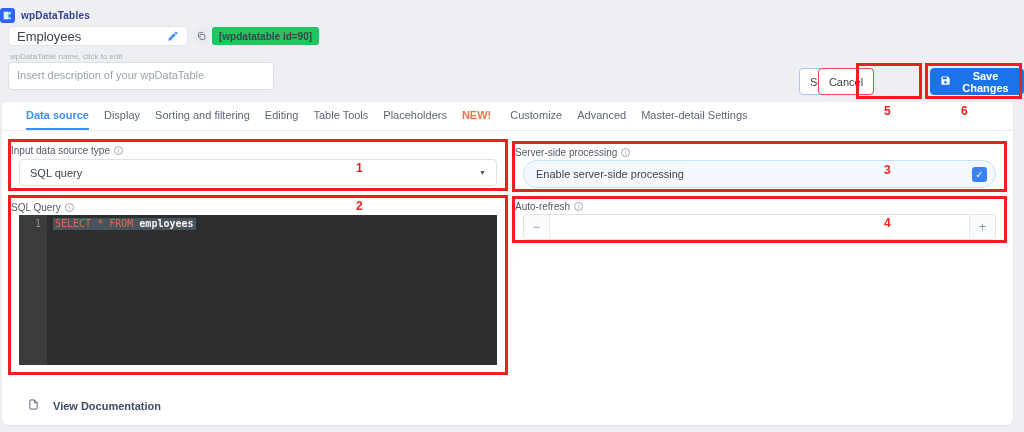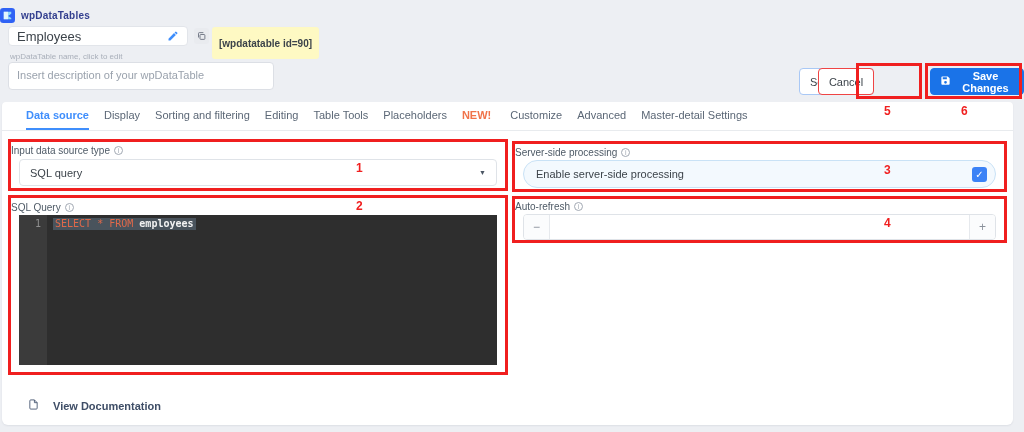--- a/index.html
+++ b/index.html
@@ -13,21 +13,21 @@
   .brand-name { font-size:10px; font-weight:bold; color:#333f8f; letter-spacing:.2px; }
 
   .title-box { position:absolute; left:8px; top:26px; width:180px; height:20px;
     background:#fff; border:1px solid #e2e5ea; border-radius:4px;
     display:flex; align-items:center; padding:0 8px; cursor:text; }
   .title-text { font-size:13px; color:#3c434a; font-weight:500; flex:1; }
   .pencil { width:12px; height:12px; display:inline-flex; cursor:pointer; }
 
   .copy-chip { position:absolute; left:194px; top:28px; width:15px; height:16px;
     background:#e9ebef; border-radius:3px; display:flex; align-items:center; justify-content:center; cursor:pointer; }
-  .shortcode { position:absolute; left:212px; top:27px; height:32px; background:#fef9c3;
+  .shortcode { position:absolute; left:212px; top:27px; height:18px; background:#22c55e;
     border-radius:3px; box-shadow:0 0 0 1px #eceef2; display:flex; align-items:center;
     padding:0 7px; font-size:10px; font-weight:bold; color:#3c434a; cursor:pointer; }
 
   .title-hint { position:absolute; left:10px; top:52px; font-size:8px; color:#a9afba; }
 
   .desc { position:absolute; left:8px; top:62px; width:266px; height:28px;
     border:1px solid #dcdfe5; border-radius:4px; background:#fff; resize:none;
     font-family:"Liberation Sans",sans-serif; font-size:11px; color:#3c434a; padding:6px 8px; outline:none; }
   .desc::placeholder { color:#9aa2ad; }
 

